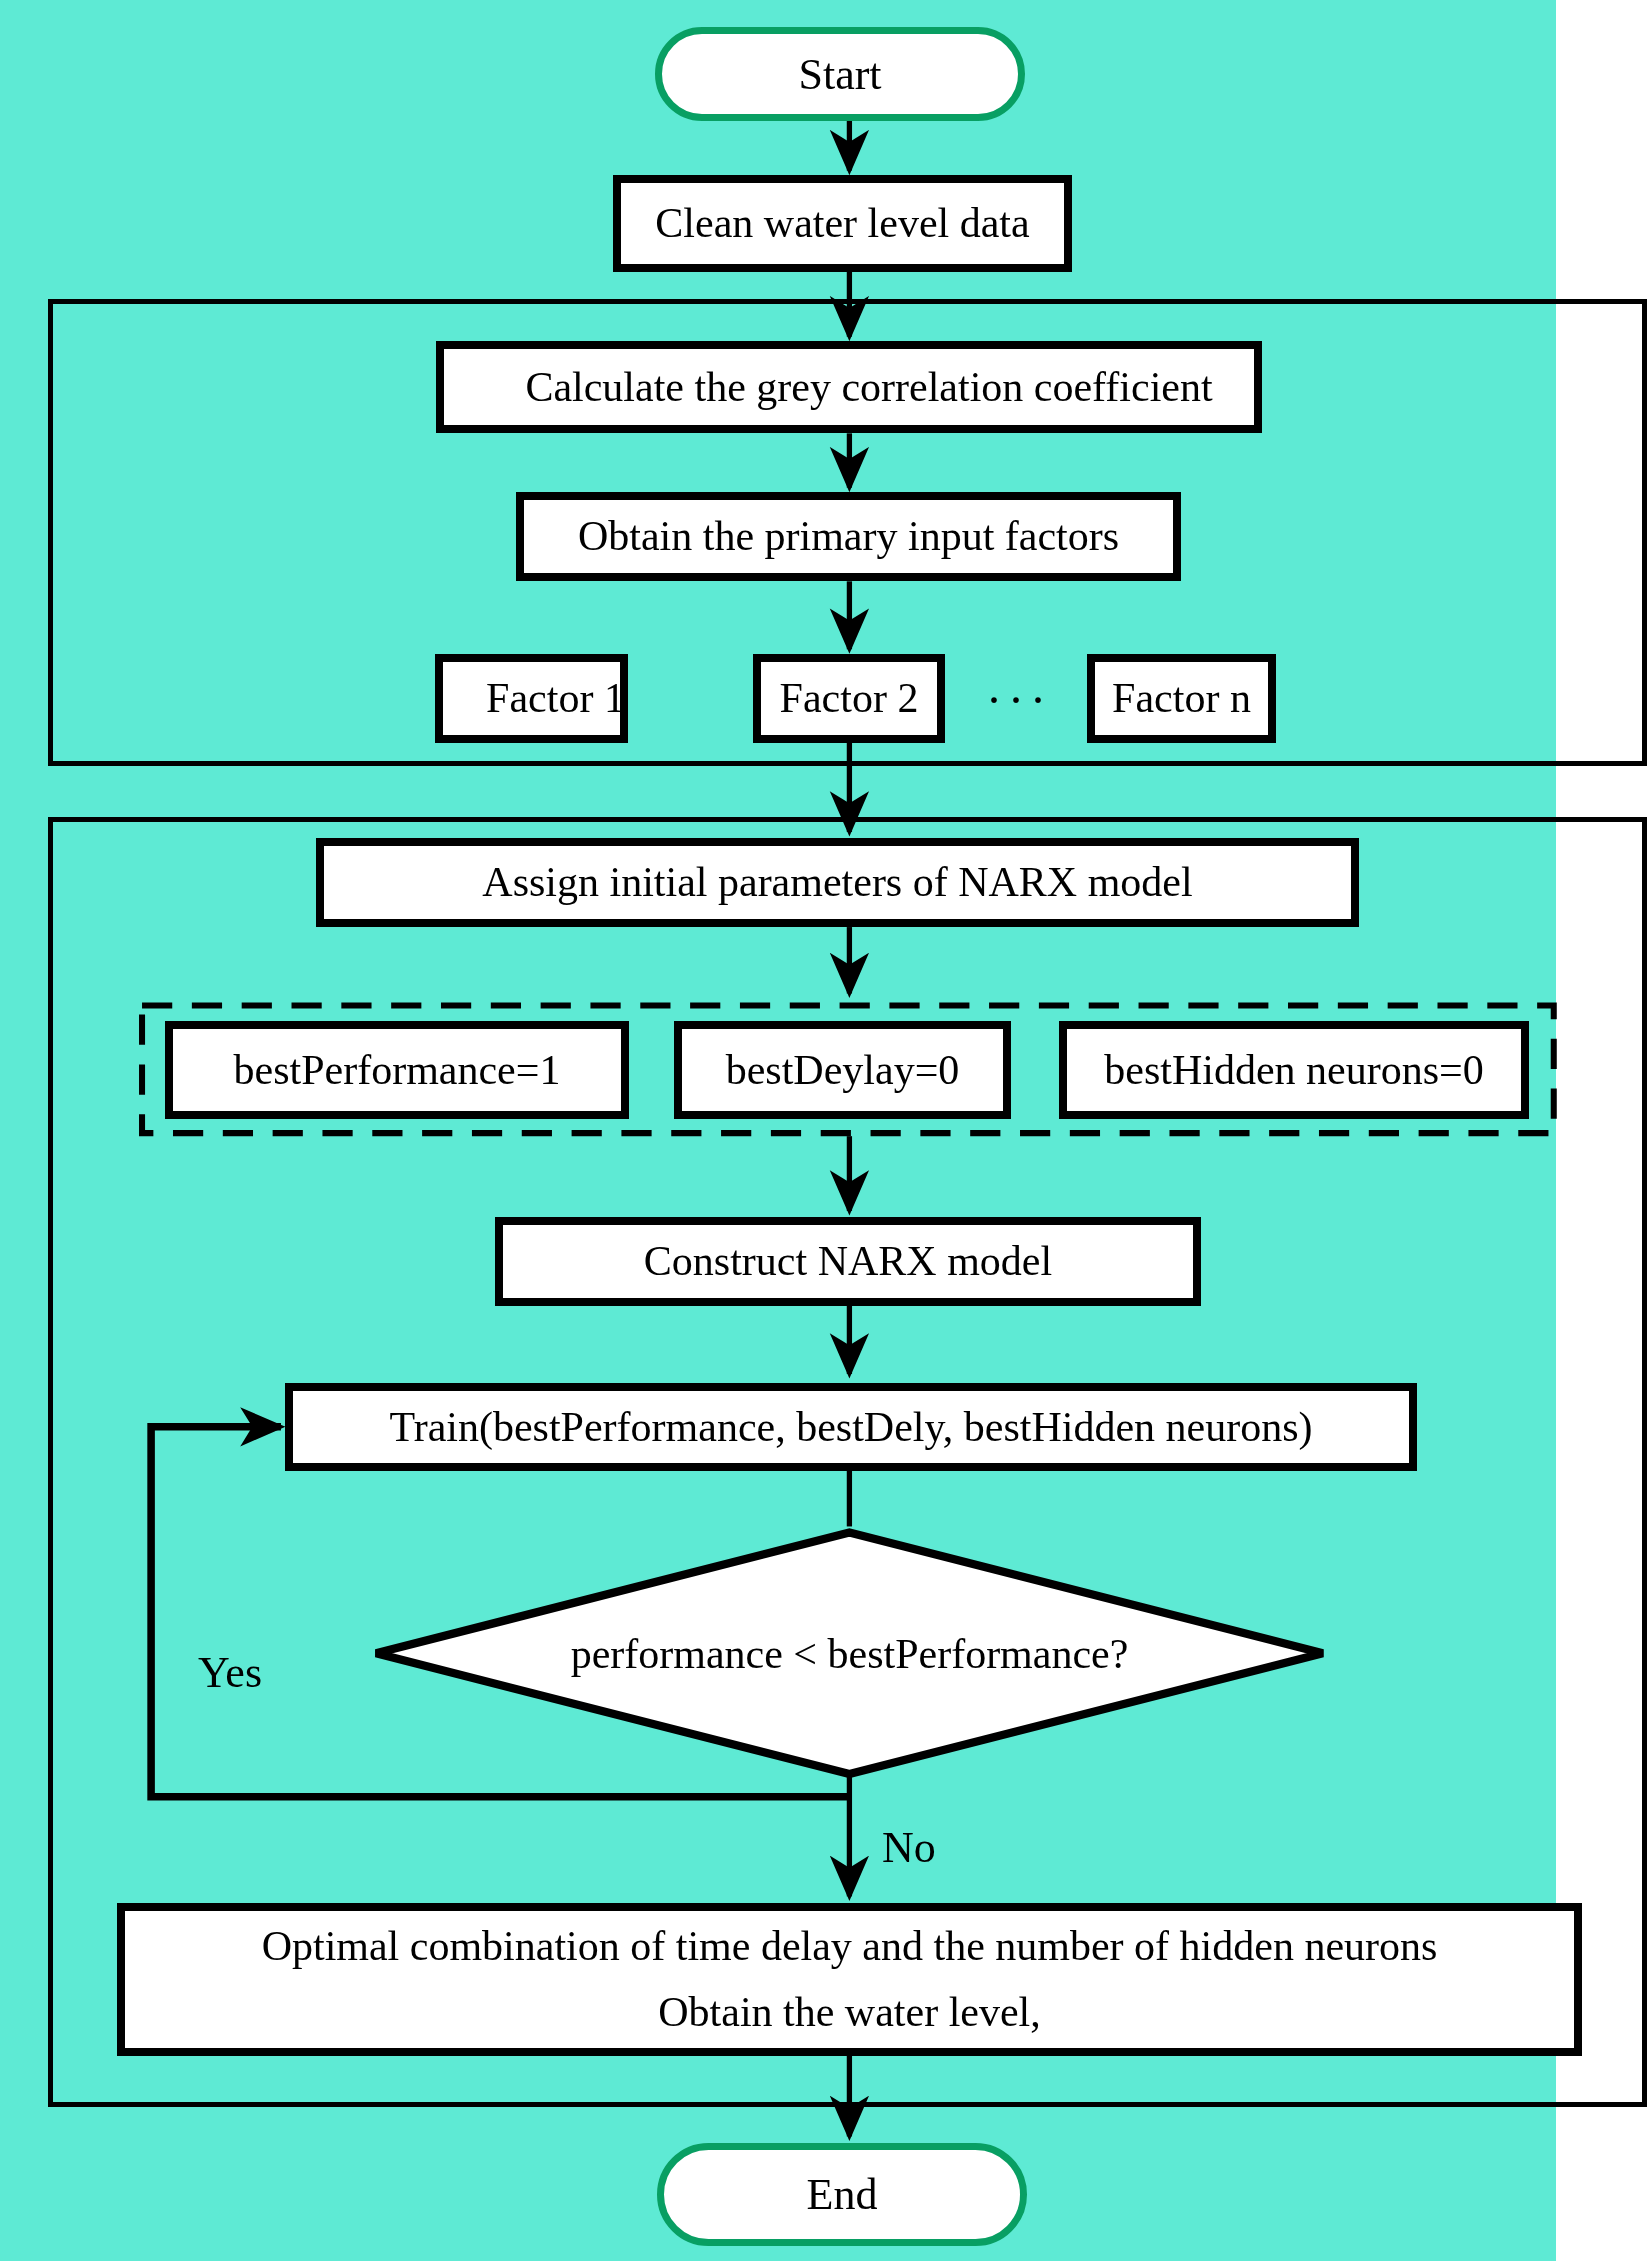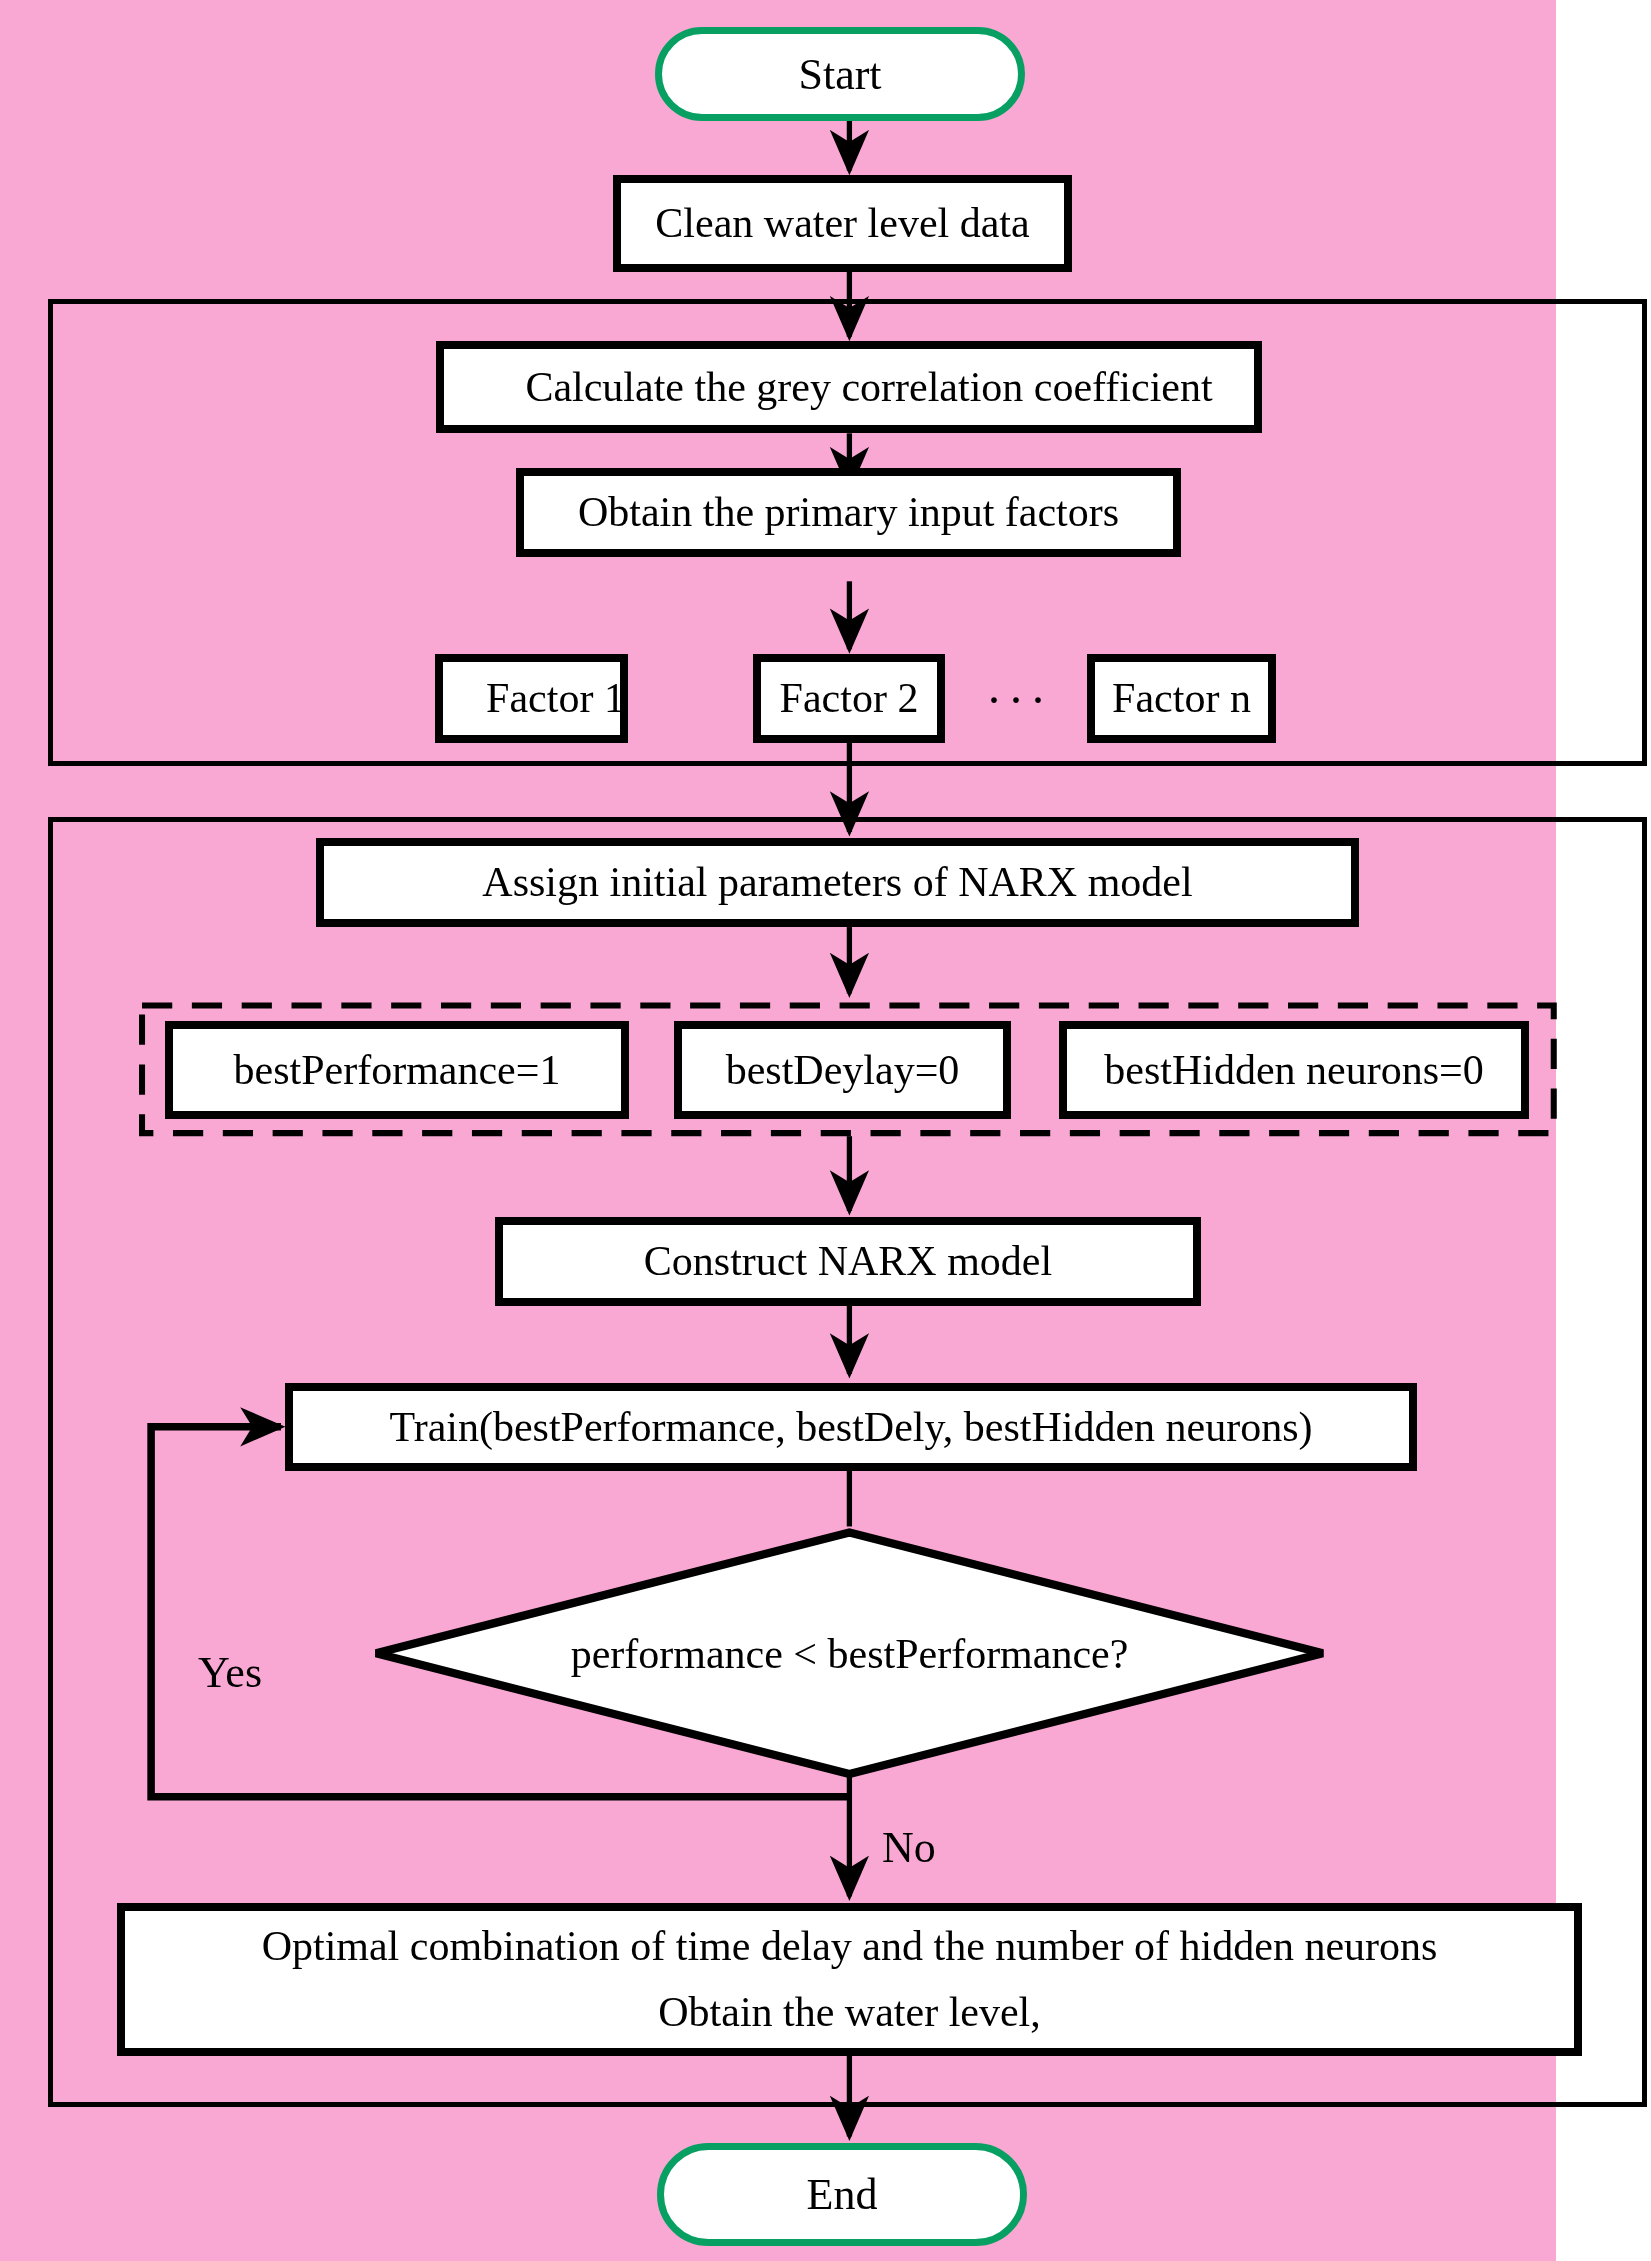--- a/index.html
+++ b/index.html
@@ -1,17 +1,17 @@
 <!DOCTYPE html>
 <html style="--green: #089f63;font-size:12px"><head>
 <meta charset="utf-8">
 <style>
   html,body{margin:0;padding:0;background:#ffffff;}
   .stage{
-    position:relative;width:1556px;height:2261px;background:#f9a8d4;
+    position:relative;width:1556px;height:2261px;background:#5eead4;
     font-family:"Liberation Serif","DejaVu Serif",serif;color:#000;
   }
   .abs{position:absolute;box-sizing:border-box;}
   .group{border:5.3px solid #000;background:transparent;}
   .node{
     border:8.3px solid #000;background:#fff;font-size:42px;
     display:flex;align-items:center;justify-content:center;
     text-align:center;white-space:nowrap;line-height:1.15;
   }
   .terminal{
@@ -72,21 +72,21 @@
   </div>
 
   <div class="abs node" style="left:613px;top:175px;width:459px;height:97px;">
     <span>Clean water level data</span>
   </div>
 
   <div class="abs node" style="left:436px;top:341px;width:826px;height:92px;padding-left:40px;">
     <span>Calculate the grey correlation coefficient</span>
   </div>
 
-  <div class="abs node" style="left:516px;top:468px;width:665px;height:89px;align-items:center;">
+  <div class="abs node" style="left:516px;top:492px;width:665px;height:89px;align-items:center;">
     <span>Obtain the primary input factors</span>
   </div>
 
   <div class="abs node" style="left:435px;top:654px;width:193px;height:89px;padding-left:48px;">
     <span>Factor 1</span>
   </div>
   <div class="abs node" style="left:753px;top:654px;width:192px;height:89px;">
     <span>Factor 2</span>
   </div>
   <div class="abs dots" style="left:966px;top:669px;width:106px;height:60px;">

